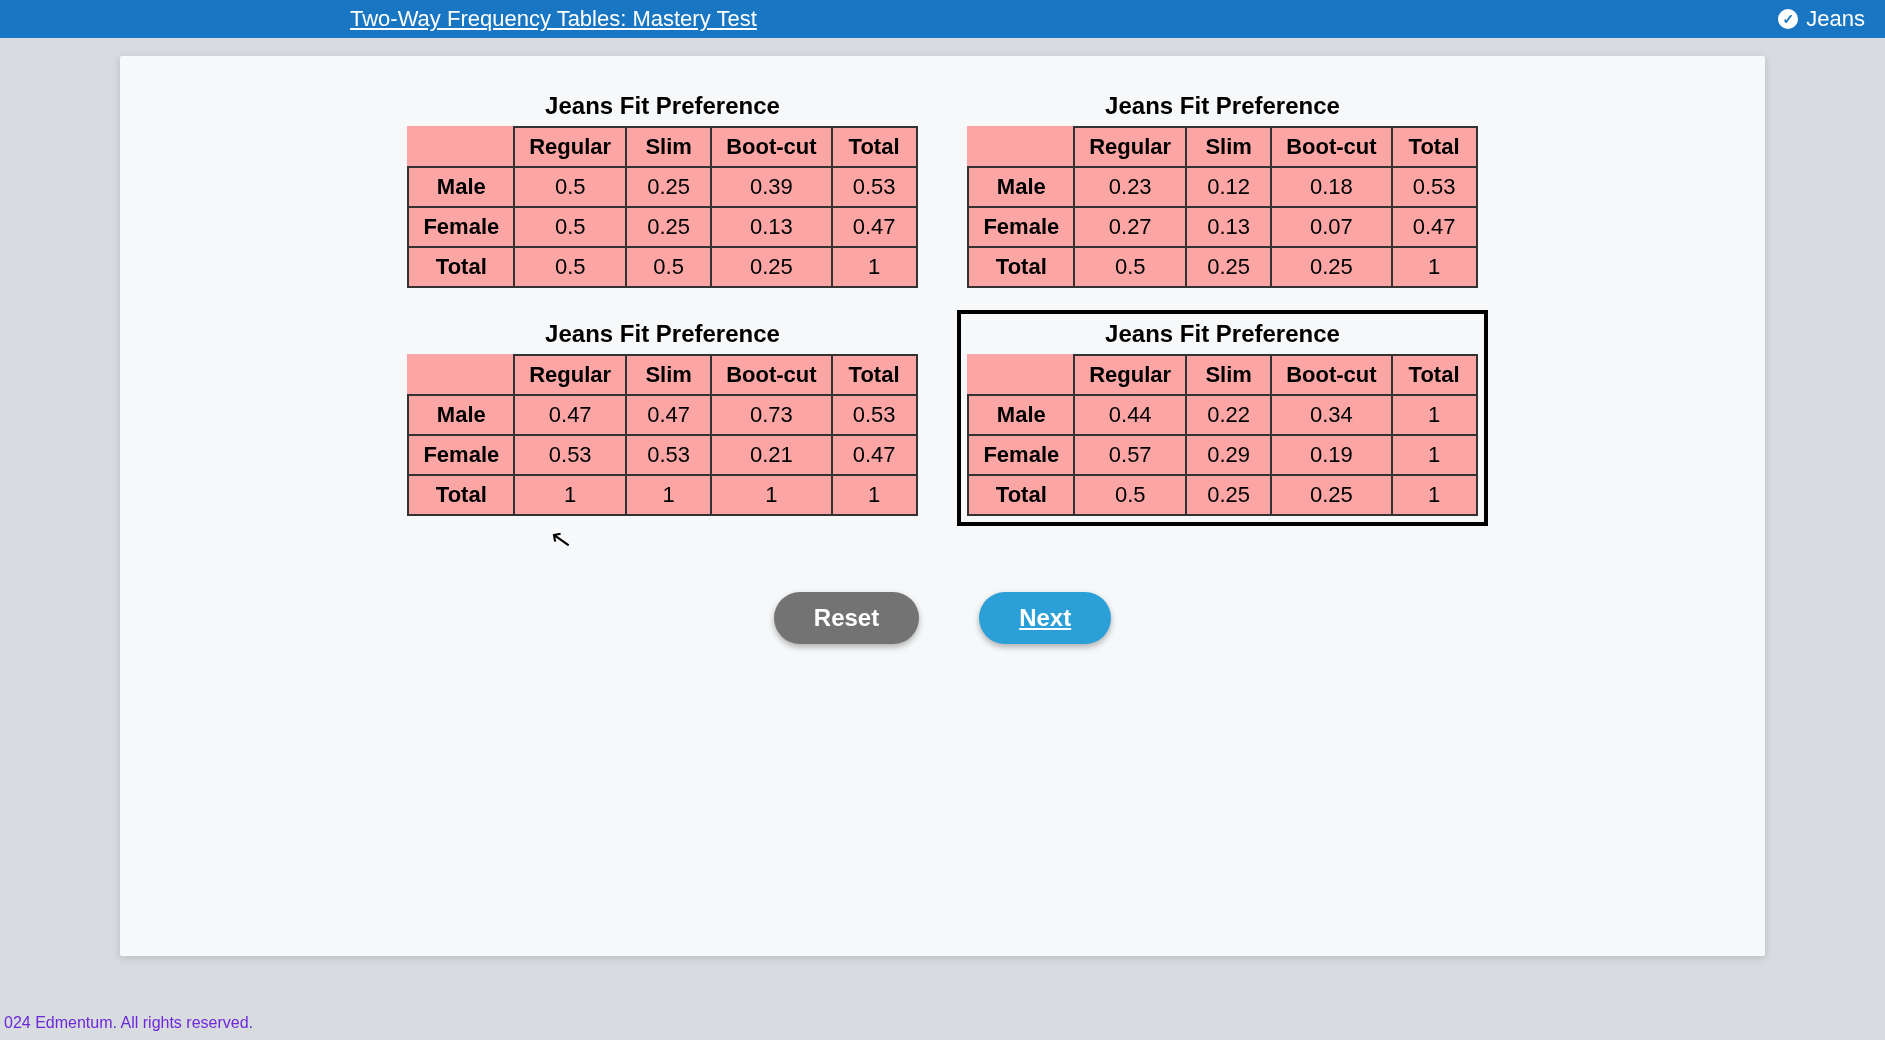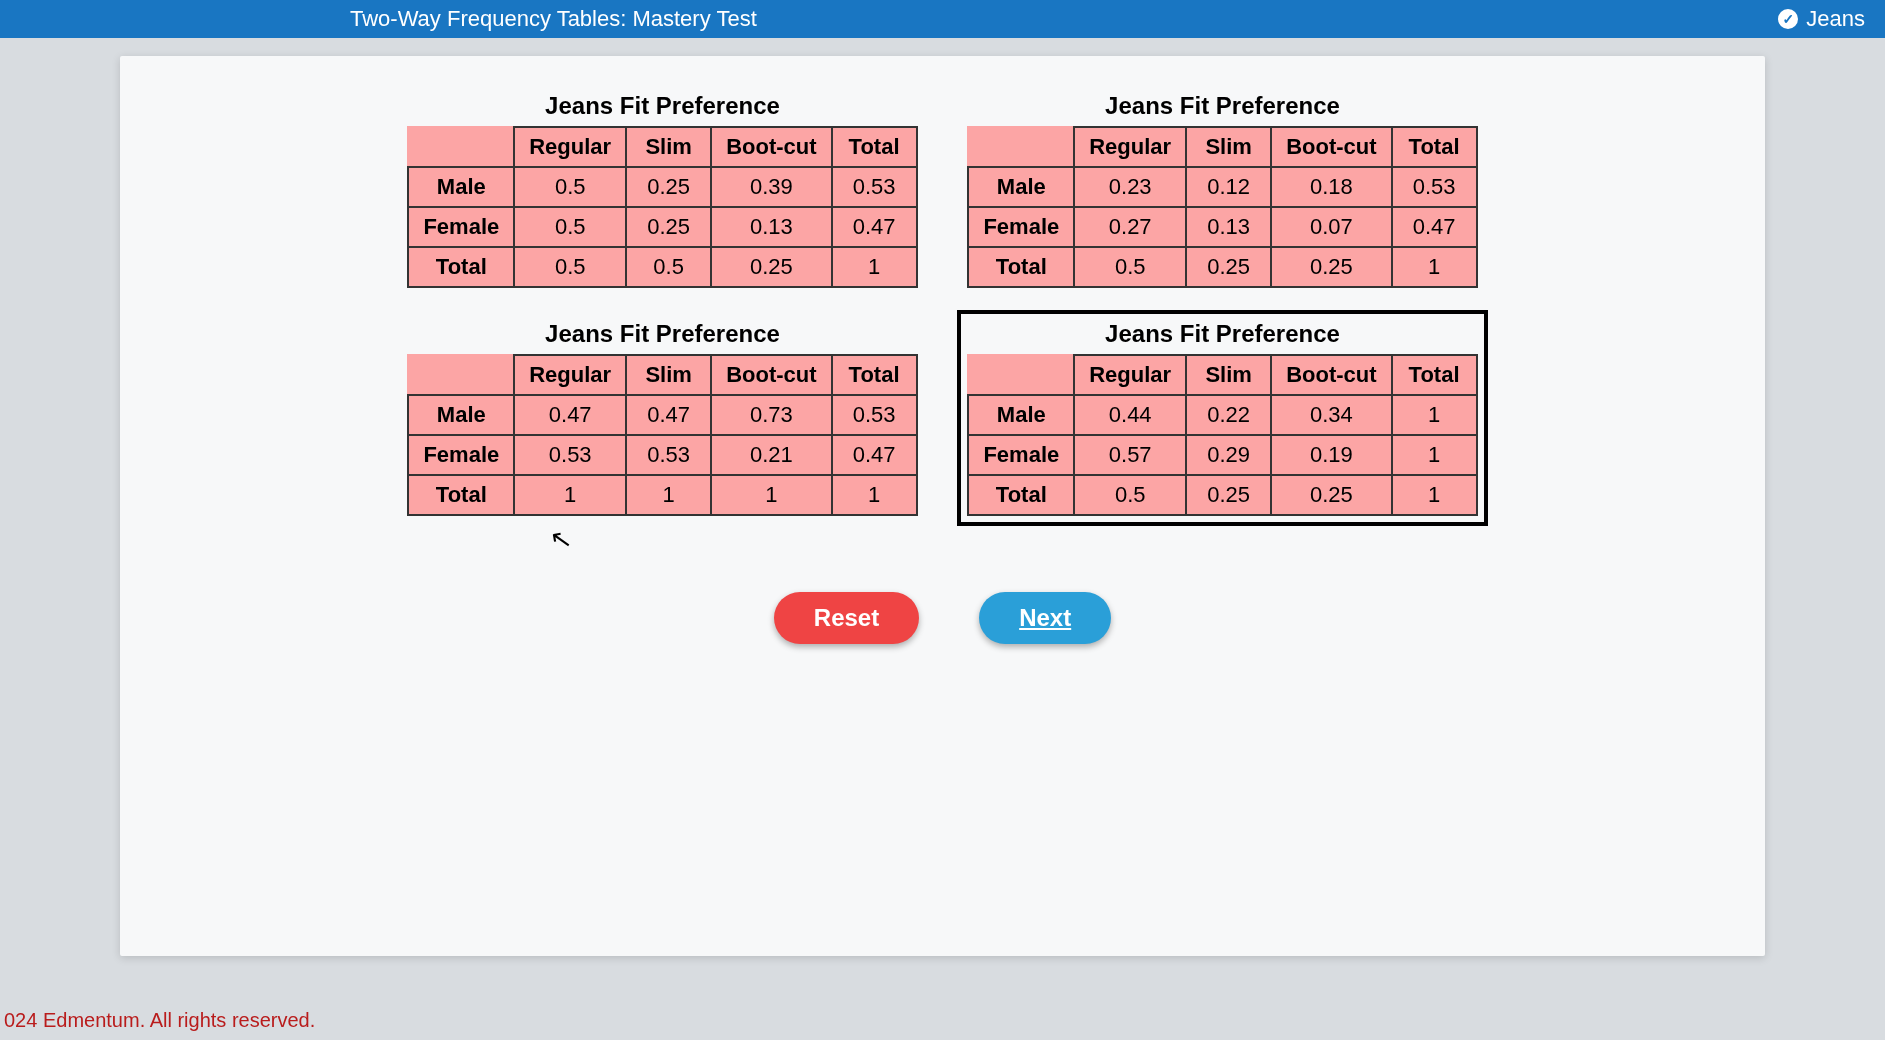--- a/index.html
+++ b/index.html
@@ -14,21 +14,21 @@
     .topbar {
       background: #1976c2;
       color: #fff;
       height: 38px;
       display: flex;
       align-items: center;
       justify-content: space-between;
       padding: 0 20px;
       font-size: 22px;
     }
-    .topbar-title { margin-left: 330px; font-weight: 500; }
+    .topbar-title { margin-left: 330px; font-weight: 500; text-decoration: underline; }
     .submit-wrap { display: flex; align-items: center; gap: 8px; }
     .check-icon {
       width: 20px; height: 20px; border-radius: 50%;
       background: #fff; display: inline-flex; align-items: center; justify-content: center;
       color: #1976c2; font-size: 14px; font-weight: bold;
     }
     .content-card {
       background: #f7f8f9;
       margin: 18px 120px 0 120px;
       padding: 30px 40px 40px 40px;
@@ -89,28 +89,28 @@
     .btn {
       border: none;
       color: #fff;
       font-size: 24px;
       font-weight: bold;
       padding: 12px 40px;
       border-radius: 30px;
       cursor: pointer;
       box-shadow: 0 3px 6px rgba(0,0,0,0.3);
     }
-    .btn-reset { background: #ef4444; }
+    .btn-reset { background: #737373; }
     .btn-next { background: #2a9fd8; text-decoration: underline; }
     .footer {
       position: absolute;
       bottom: 8px;
       left: 4px;
-      font-size: 20px;
-      color: #b91c1c;
+      font-size: 16px;
+      color: #6d28d9;
     }
     .cursor-arrow {
       position: absolute;
       left: 430px;
       top: 468px;
       font-size: 26px;
       color: #000;
       transform: rotate(-10deg);
       pointer-events: none;
     }

